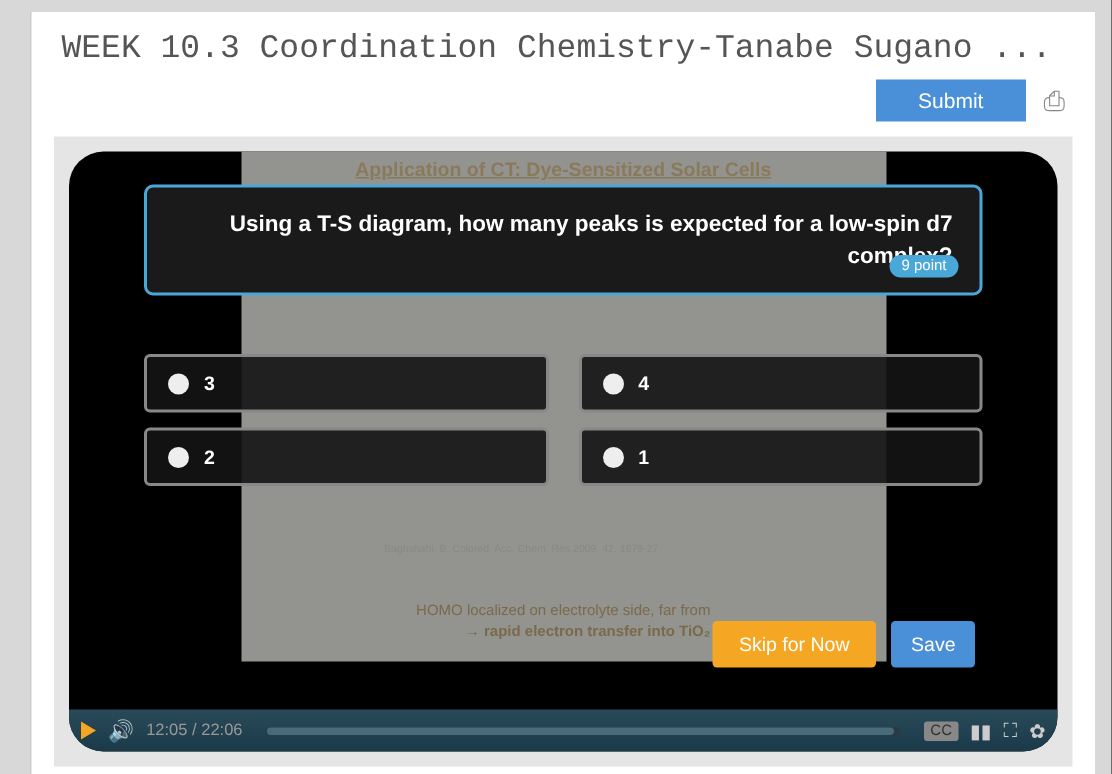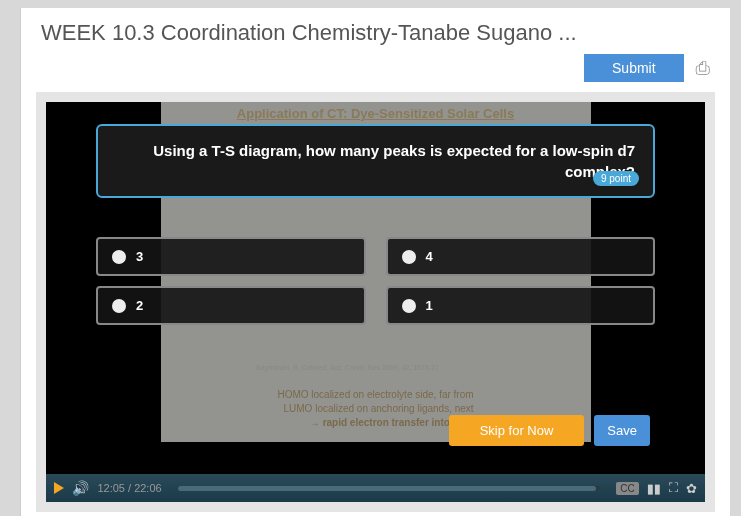--- a/index.html
+++ b/index.html
@@ -17,20 +17,21 @@
       height: 508px;
       border-left: 1px solid #ccc;
     }
     .header {
       padding: 12px 20px 8px 20px;
     }
     .title {
       font-size: 22px;
       color: #555;
       font-weight: 400;
+      font-family: Liberation Mono, monospace;
     }
     .submit-row {
       display: flex;
       justify-content: flex-end;
       align-items: center;
       padding: 0 20px 10px 0;
       gap: 12px;
     }
     .submit-btn {
       background: #4a90d9;
@@ -50,20 +51,21 @@
       padding: 10px;
       height: 420px;
       position: relative;
     }
     .video-black {
       background: #000;
       width: 100%;
       height: 100%;
       position: relative;
       overflow: hidden;
+      border-radius: 23px;
     }
     .slide-bg {
       position: absolute;
       top: 0;
       left: 50%;
       transform: translateX(-50%);
       width: 430px;
       height: 340px;
       background: #f5f5f0;
       opacity: 0.6;
@@ -160,21 +162,21 @@
       position: absolute;
       bottom: 56px;
       right: 55px;
       display: flex;
       gap: 10px;
     }
     .skip-btn {
       background: #f5a623;
       color: #fff;
       border: none;
-      padding: 8px 31px;
+      padding: 8px 18px;
       font-size: 13px;
       border-radius: 3px;
       cursor: pointer;
     }
     .save-btn {
       background: #4a90d9;
       color: #fff;
       border: none;
       padding: 8px 13px;
       font-size: 13px;
@@ -253,21 +255,20 @@
     <span class="print-icon">⎙</span>
   </div>
 
   <div class="video-area">
     <div class="video-black">
       <div class="slide-bg"></div>
       <div class="slide-title">Application of CT: Dye-Sensitized Solar Cells</div>
       <div class="slide-citation">Baghshahi, B. Colored, Acc. Chem. Res 2009, 42, 1679-27</div>
       <div class="slide-text">
         <div>HOMO localized on electrolyte side, far from</div>
-        <div>LUMO localized on anchoring ligands, next</div>
         <div class="arrow">→ rapid electron transfer into TiO₂</div>
       </div>
 
       <div class="question-box">
         <div class="question-text">Using a T-S diagram, how many peaks is expected for a low-spin d7 complex?</div>
         <div class="point-badge">9 point</div>
       </div>
 
       <div class="options-grid">
         <div class="option">

